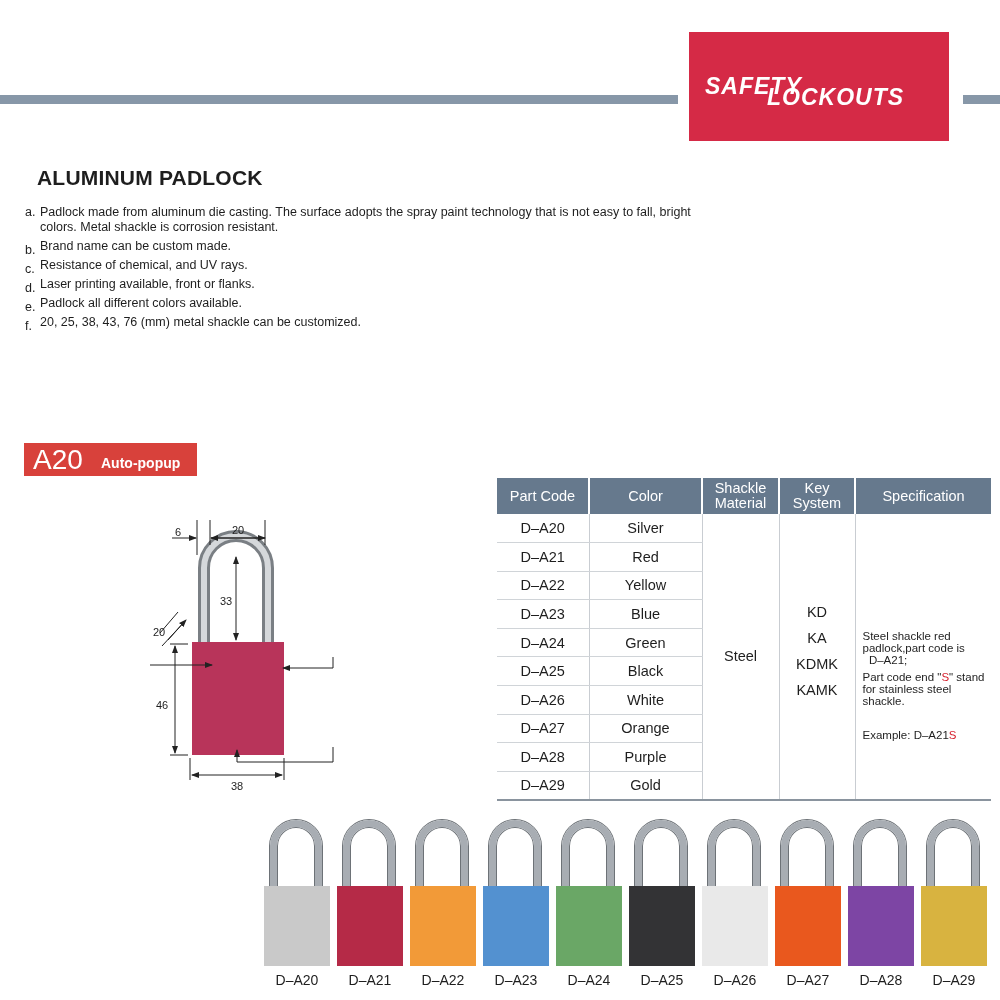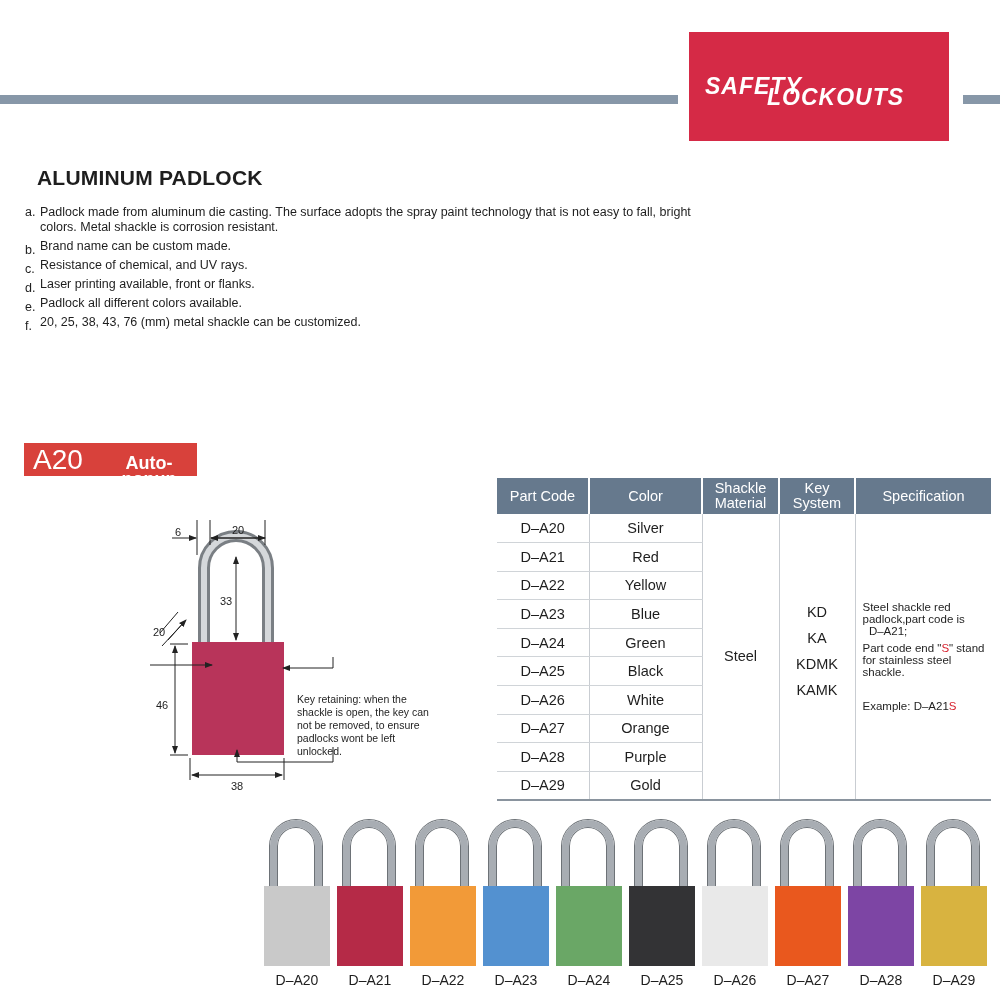--- a/index.html
+++ b/index.html
@@ -14,33 +14,33 @@
   .brand-l2 { left: 78px; top: 54px; }
 
   .title { position: absolute; left: 26px; top: 166px; font-size: 21px; font-weight: bold; letter-spacing: 0.2px; color: #1e1e1e; margin-left: 11px; }
   .features { position: absolute; left: 25px; top: 205px; width: 690px; font-size: 12.5px; line-height: 15px; color: #1e1e1e; }
   .feat { display: flex; margin-bottom: 4px; }
   .feat .lt { width: 15px; flex: none; }
   .feat .lt.low { position: relative; top: 4px; }
 
   .tag { position: absolute; left: 24px; top: 443px; width: 173px; height: 33px; background: #d8413b; color: #fff; padding-left: 12px; }
   .tag .big { position: absolute; left: 9px; top: 2px; font-size: 28px; line-height: 30px; }
-  .tag .small { position: absolute; left: 77px; top: 12px; font-size: 18px; line-height: 16px; font-weight: bold; text-align: center; }
+  .tag .small { position: absolute; left: 77px; top: 12px; font-size: 14px; line-height: 16px; font-weight: bold; }
 
   .diagram { position: absolute; left: 0; top: 500px; width: 490px; height: 310px; }
   .diagram svg { position: absolute; left: 0; top: 0; }
   .note { position: absolute; font-size: 10.5px; line-height: 13px; color: #1e1e1e; }
   .dim { position: absolute; font-size: 11px; color: #1e1e1e; }
 
   table.spec { position: absolute; left: 497px; top: 478px; width: 494px; border-collapse: collapse; font-size: 14.5px; }
   table.spec th { background: #66798d; color: #fff; font-weight: normal; height: 36px; border-right: 2px solid #fff; line-height: 15px; }
   table.spec th:last-child { border-right: none; }
   table.spec td { height: 28.6px; text-align: center; border-bottom: 1px solid #d0d4d8; border-right: 1px solid #c9cdd2; color: #1e1e1e; }
   table.spec td.merged { border-bottom: 2px solid #8a949e; vertical-align: middle; }
-  table.spec td.spec-cell { border-right: none; text-align: left; padding-left: 7px; font-size: 11.5px; line-height: 12px; vertical-align: top; padding-top: 87px; }
+  table.spec td.spec-cell { border-right: none; text-align: left; padding-left: 7px; font-size: 11.5px; line-height: 12px; vertical-align: top; padding-top: 116px; }
   table.spec tr.last td { border-bottom: 2px solid #8a949e; }
   .key-lines div { line-height: 26px; }
   .red { color: #d7222f; }
 
   .locks { position: absolute; left: 262px; top: 820px; width: 738px; height: 175px; }
   .lock { position: absolute; top: 0; width: 70px; height: 175px; }
   .shackle { position: absolute; left: 8px; top: 0; width: 52px; height: 70px; border: 7px solid #a8adb3; border-bottom: none; border-radius: 26px 26px 0 0; box-shadow: inset 0 0 0 1px #6d7277, 0 0 0 1px #6d7277; }
   .body { position: absolute; left: 2px; top: 66px; width: 66px; height: 80px; }
   .lock-label { position: absolute; left: -5px; top: 152px; width: 80px; text-align: center; font-size: 14px; color: #1e1e1e; }
 </style>
@@ -133,21 +133,20 @@
     <line x1="150" y1="165" x2="212" y2="165" stroke="#222" stroke-width="1" marker-end="url(#ar)"></line>
     <polyline points="333,157 333,168 283,168" fill="none" stroke="#222" stroke-width="1" marker-end="url(#ar)"></polyline>
     <polyline points="333,247 333,262 237,262 237,250" fill="none" stroke="#222" stroke-width="1" marker-end="url(#ar)"></polyline>
   </svg>
   <span class="dim" style="left:175px;top:26px;">6</span>
   <span class="dim" style="left:232px;top:24px;">20</span>
   <span class="dim" style="left:220px;top:95px;">33</span>
   <span class="dim" style="left:153px;top:126px;">20</span>
   <span class="dim" style="left:156px;top:199px;">46</span>
   <span class="dim" style="left:231px;top:280px;">38</span>
-  <p class="note" style="left:297px;top:193px;width:135px;">Key retaining: when the shackle is open, the key can not be removed, to ensure padlocks wont be left unlocked.</p>
 </div>
 
 <table class="spec">
   <thead>
     <tr>
       <th style="width:92px">Part Code</th>
       <th style="width:113px">Color</th>
       <th style="width:77px">Shackle Material</th>
       <th style="width:76px">Key System</th>
       <th style="width:136px">Specification</th>

